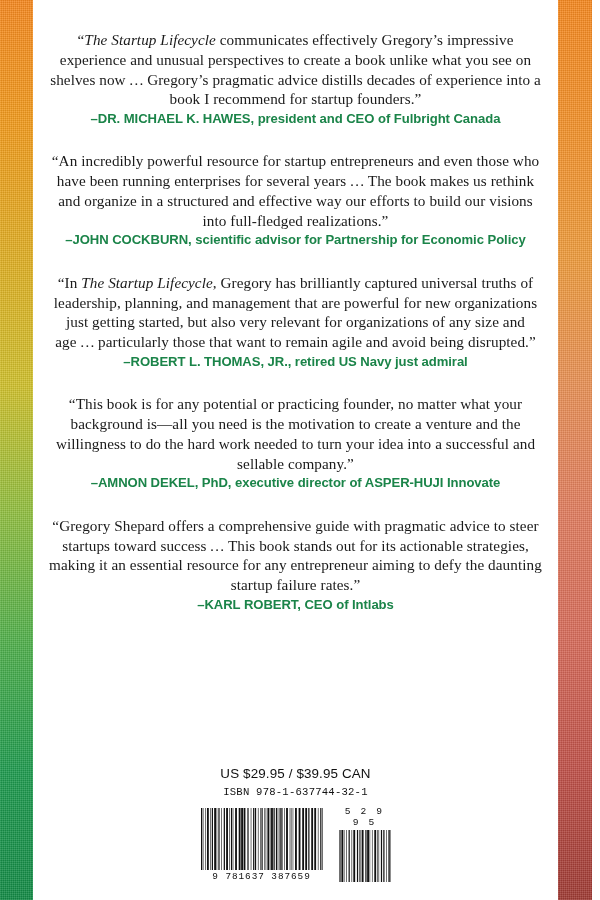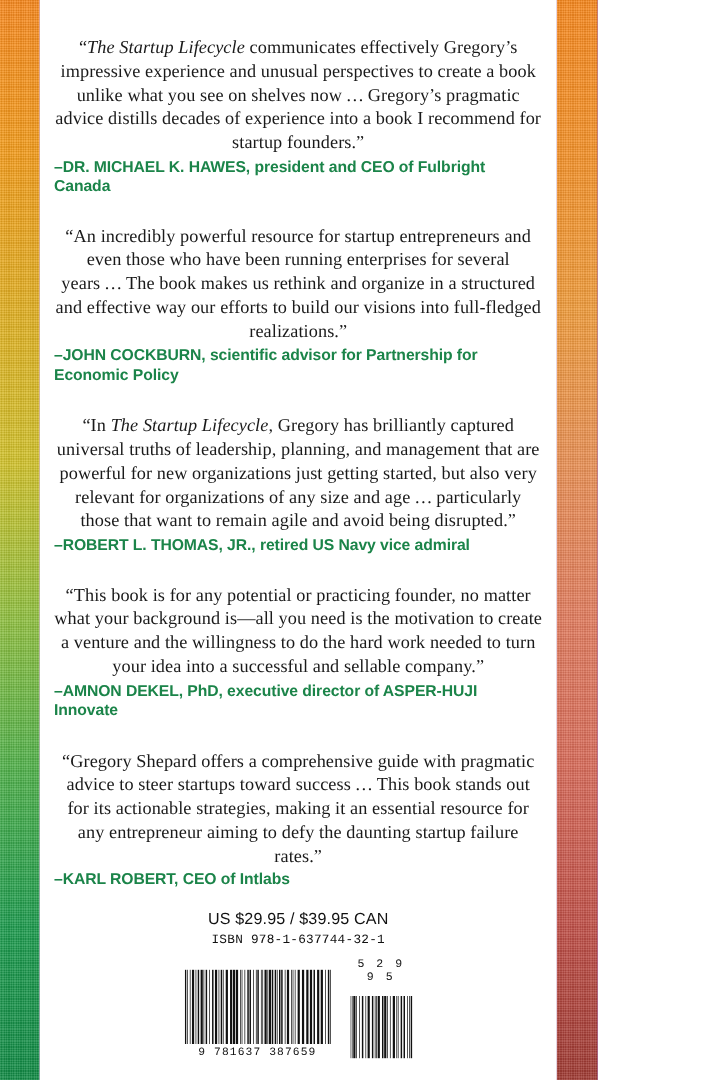--- a/index.html
+++ b/index.html
@@ -5,23 +5,23 @@
   * { box-sizing: border-box; margin: 0; padding: 0; }
 
   html, body {
     width: 600px;
     height: 900px;
     background: #ffffff;
   }
 
   #cover {
     position: relative;
-    width: 498px;
+    width: 592px;
     height: 900px;
-    background: #701a75;
+    background: #1d4ed8;
     overflow: hidden;
     font-family: "Liberation Serif", serif;
   }
 
   
   .edge-bar {
     position: absolute;
     top: 0;
     width: 33px;
     height: 900px;
@@ -76,21 +76,21 @@
   }
 
   .blurb-attr {
     font-family: "Liberation Sans", sans-serif;
     font-size: 13.1px;
     font-weight: bold;
     line-height: 1.26;
     color: #1b8449;
     letter-spacing: -0.005em;
     margin-top: 2px;
-    text-align: left;
+    text-align: center;
   }
 
   
   .footer-block {
     position: absolute;
     left: 0;
     right: 0;
     bottom: 18px;
     text-align: center;
   }
@@ -137,21 +137,21 @@
     margin-top: 1px;
     white-space: nowrap;
     text-align: center;
   }
 
   .bc-addon-digits {
     font-family: "Liberation Mono", monospace;
     font-size: 9.6px;
     color: #111111;
     letter-spacing: .22em;
-    margin-bottom: 10px;
+    margin-bottom: 2px;
     text-align: center;
   }
 </style>
 </head>
 <body>
 
 <div id="cover">
 
   <div class="edge-bar left" style="background: linear-gradient(rgb(245, 136, 31), rgb(240, 155, 28), rgb(223, 174, 35), rgb(207, 192, 44), rgb(143, 190, 64), rgb(79, 175, 75), rgb(30, 154, 78), rgb(18, 138, 69));">
     <div class="tex"></div>
@@ -170,21 +170,21 @@
         <div class="blurb-attr">–DR. MICHAEL K. HAWES, president and CEO of Fulbright Canada</div>
       </div>
 
       <div class="blurb">
         <div class="blurb-quote">“An incredibly powerful resource for startup entrepreneurs and even those who have been running enterprises for several years … The book makes us rethink and organize in a structured and effective way our efforts to build our visions into full-fledged realizations.”</div>
         <div class="blurb-attr">–JOHN COCKBURN, scientific advisor for Partnership for Economic Policy</div>
       </div>
 
       <div class="blurb">
         <div class="blurb-quote">“In <em>The Startup Lifecycle</em>, Gregory has brilliantly captured universal truths of leadership, planning, and management that are powerful for new organizations just getting started, but also very relevant for organizations of any size and age … particularly those that want to remain agile and avoid being disrupted.”</div>
-        <div class="blurb-attr">–ROBERT L. THOMAS, JR., retired US Navy vice admiral</div>
+        <div class="blurb-attr">–ROBERT L. THOMAS, JR., retired US Navy just admiral</div>
       </div>
 
       <div class="blurb">
         <div class="blurb-quote">“This book is for any potential or practicing founder, no matter what your background is—all you need is the motivation to create a venture and the willingness to do the hard work needed to turn your idea into a successful and sellable company.”</div>
         <div class="blurb-attr">–AMNON DEKEL, PhD, executive director of ASPER-HUJI Innovate</div>
       </div>
 
       <div class="blurb">
         <div class="blurb-quote">“Gregory Shepard offers a comprehensive guide with pragmatic advice to steer startups toward success … This book stands out for its actionable strategies, making it an essential resource for any entrepreneur aiming to defy the daunting startup failure rates.”</div>
         <div class="blurb-attr">–KARL ROBERT, CEO of Intlabs</div>

